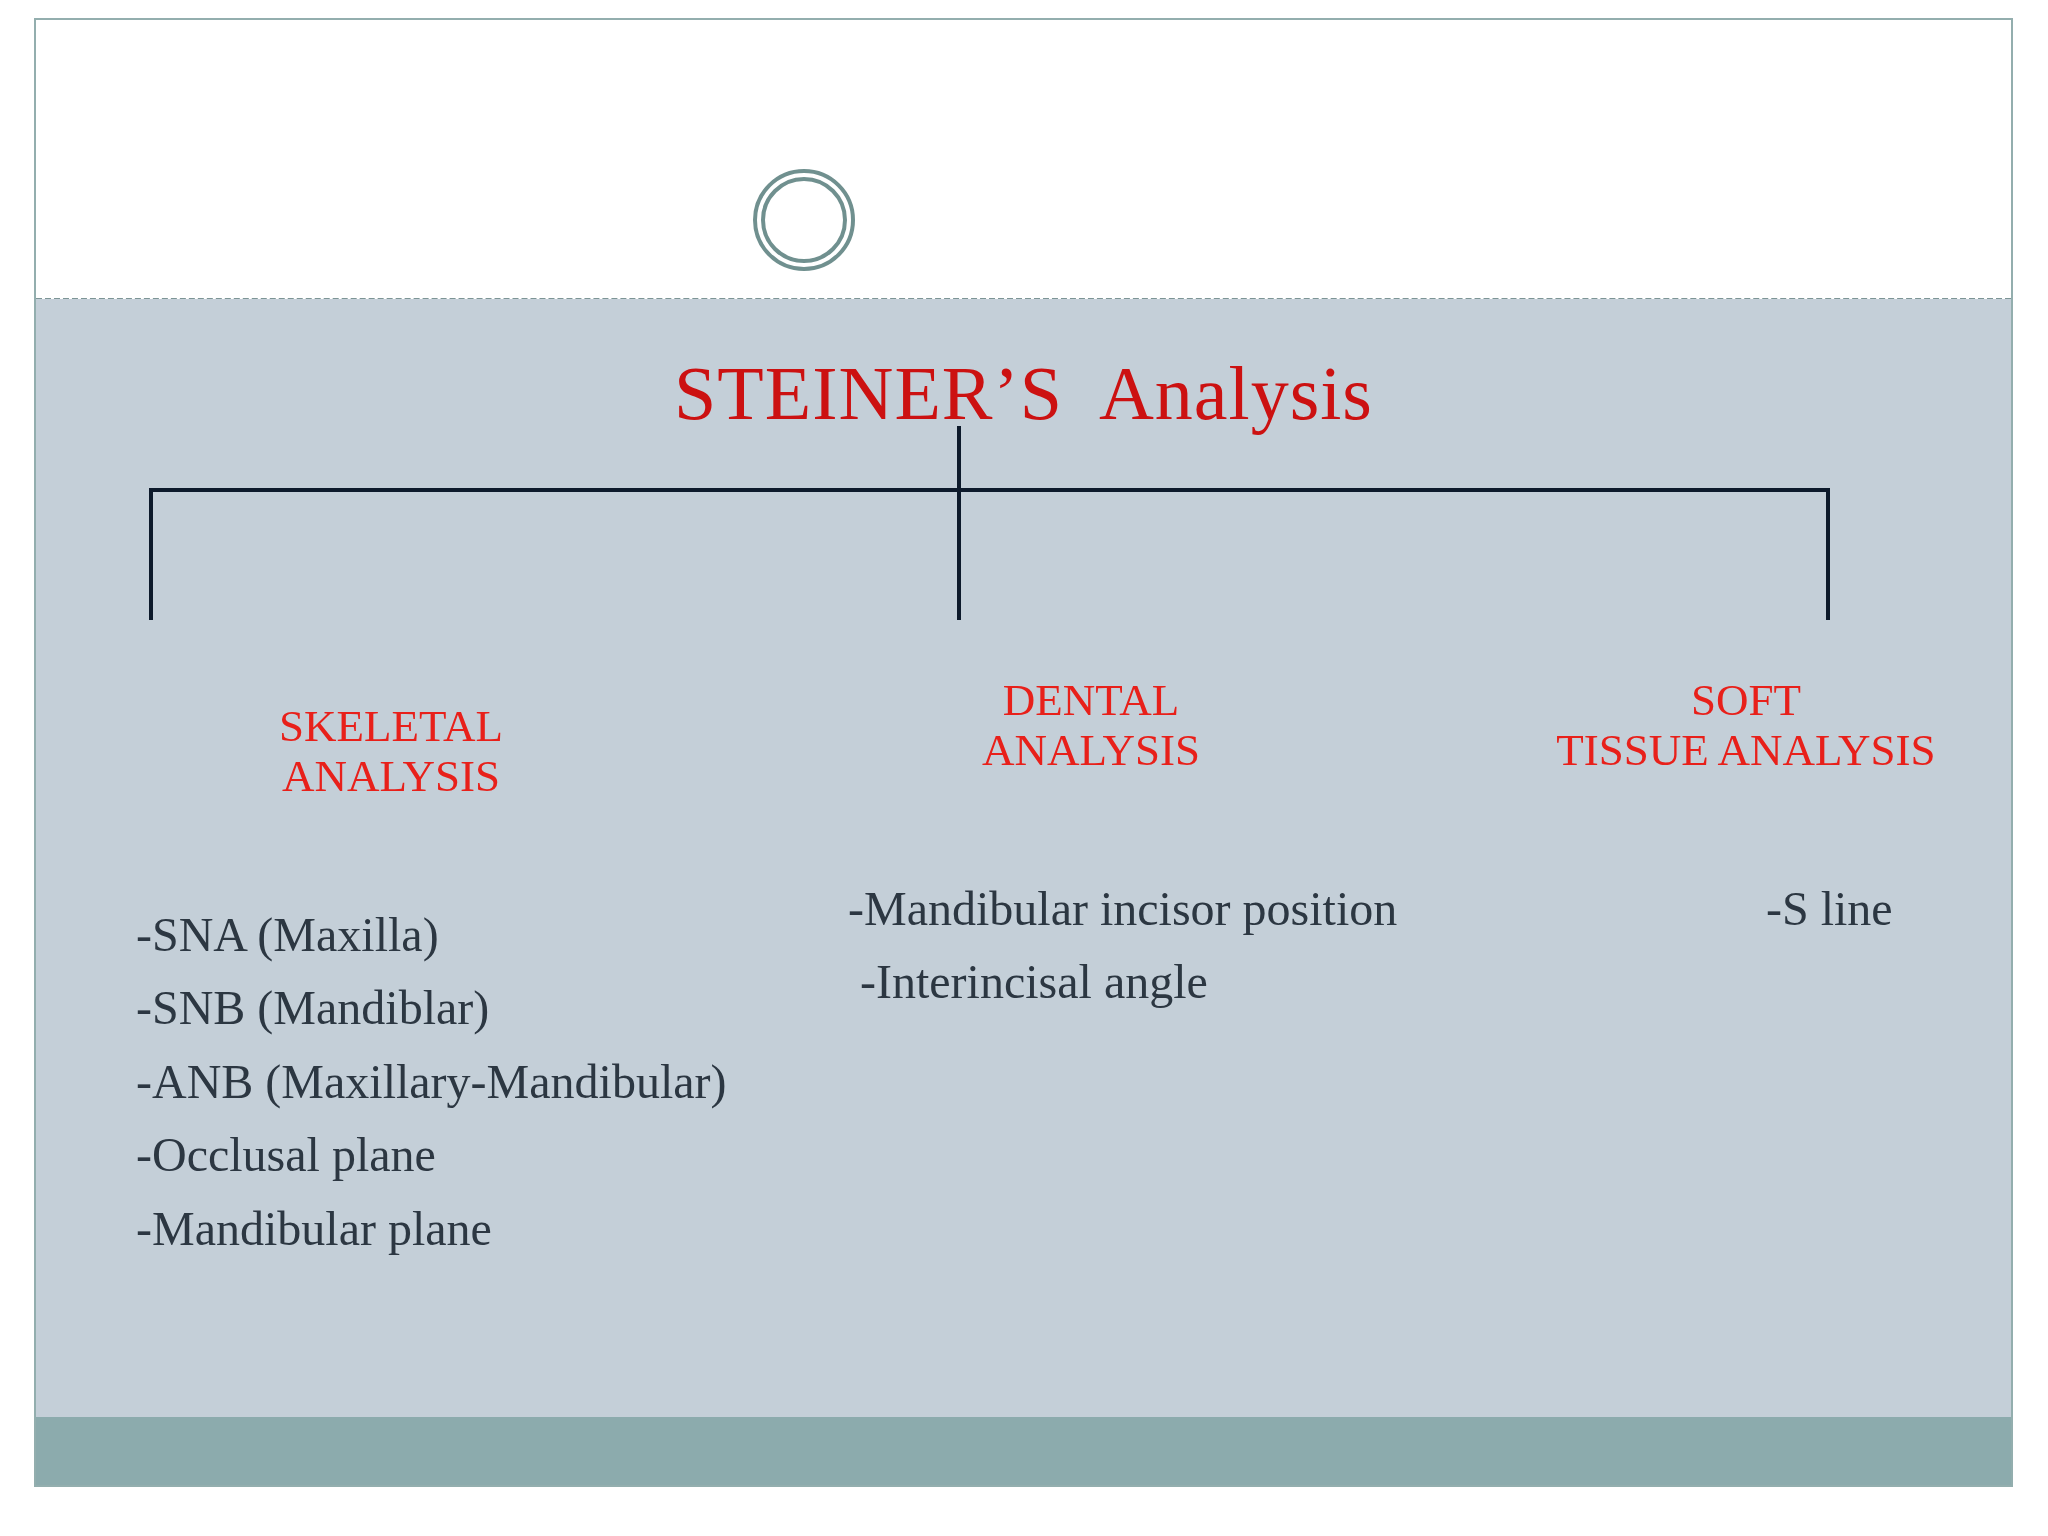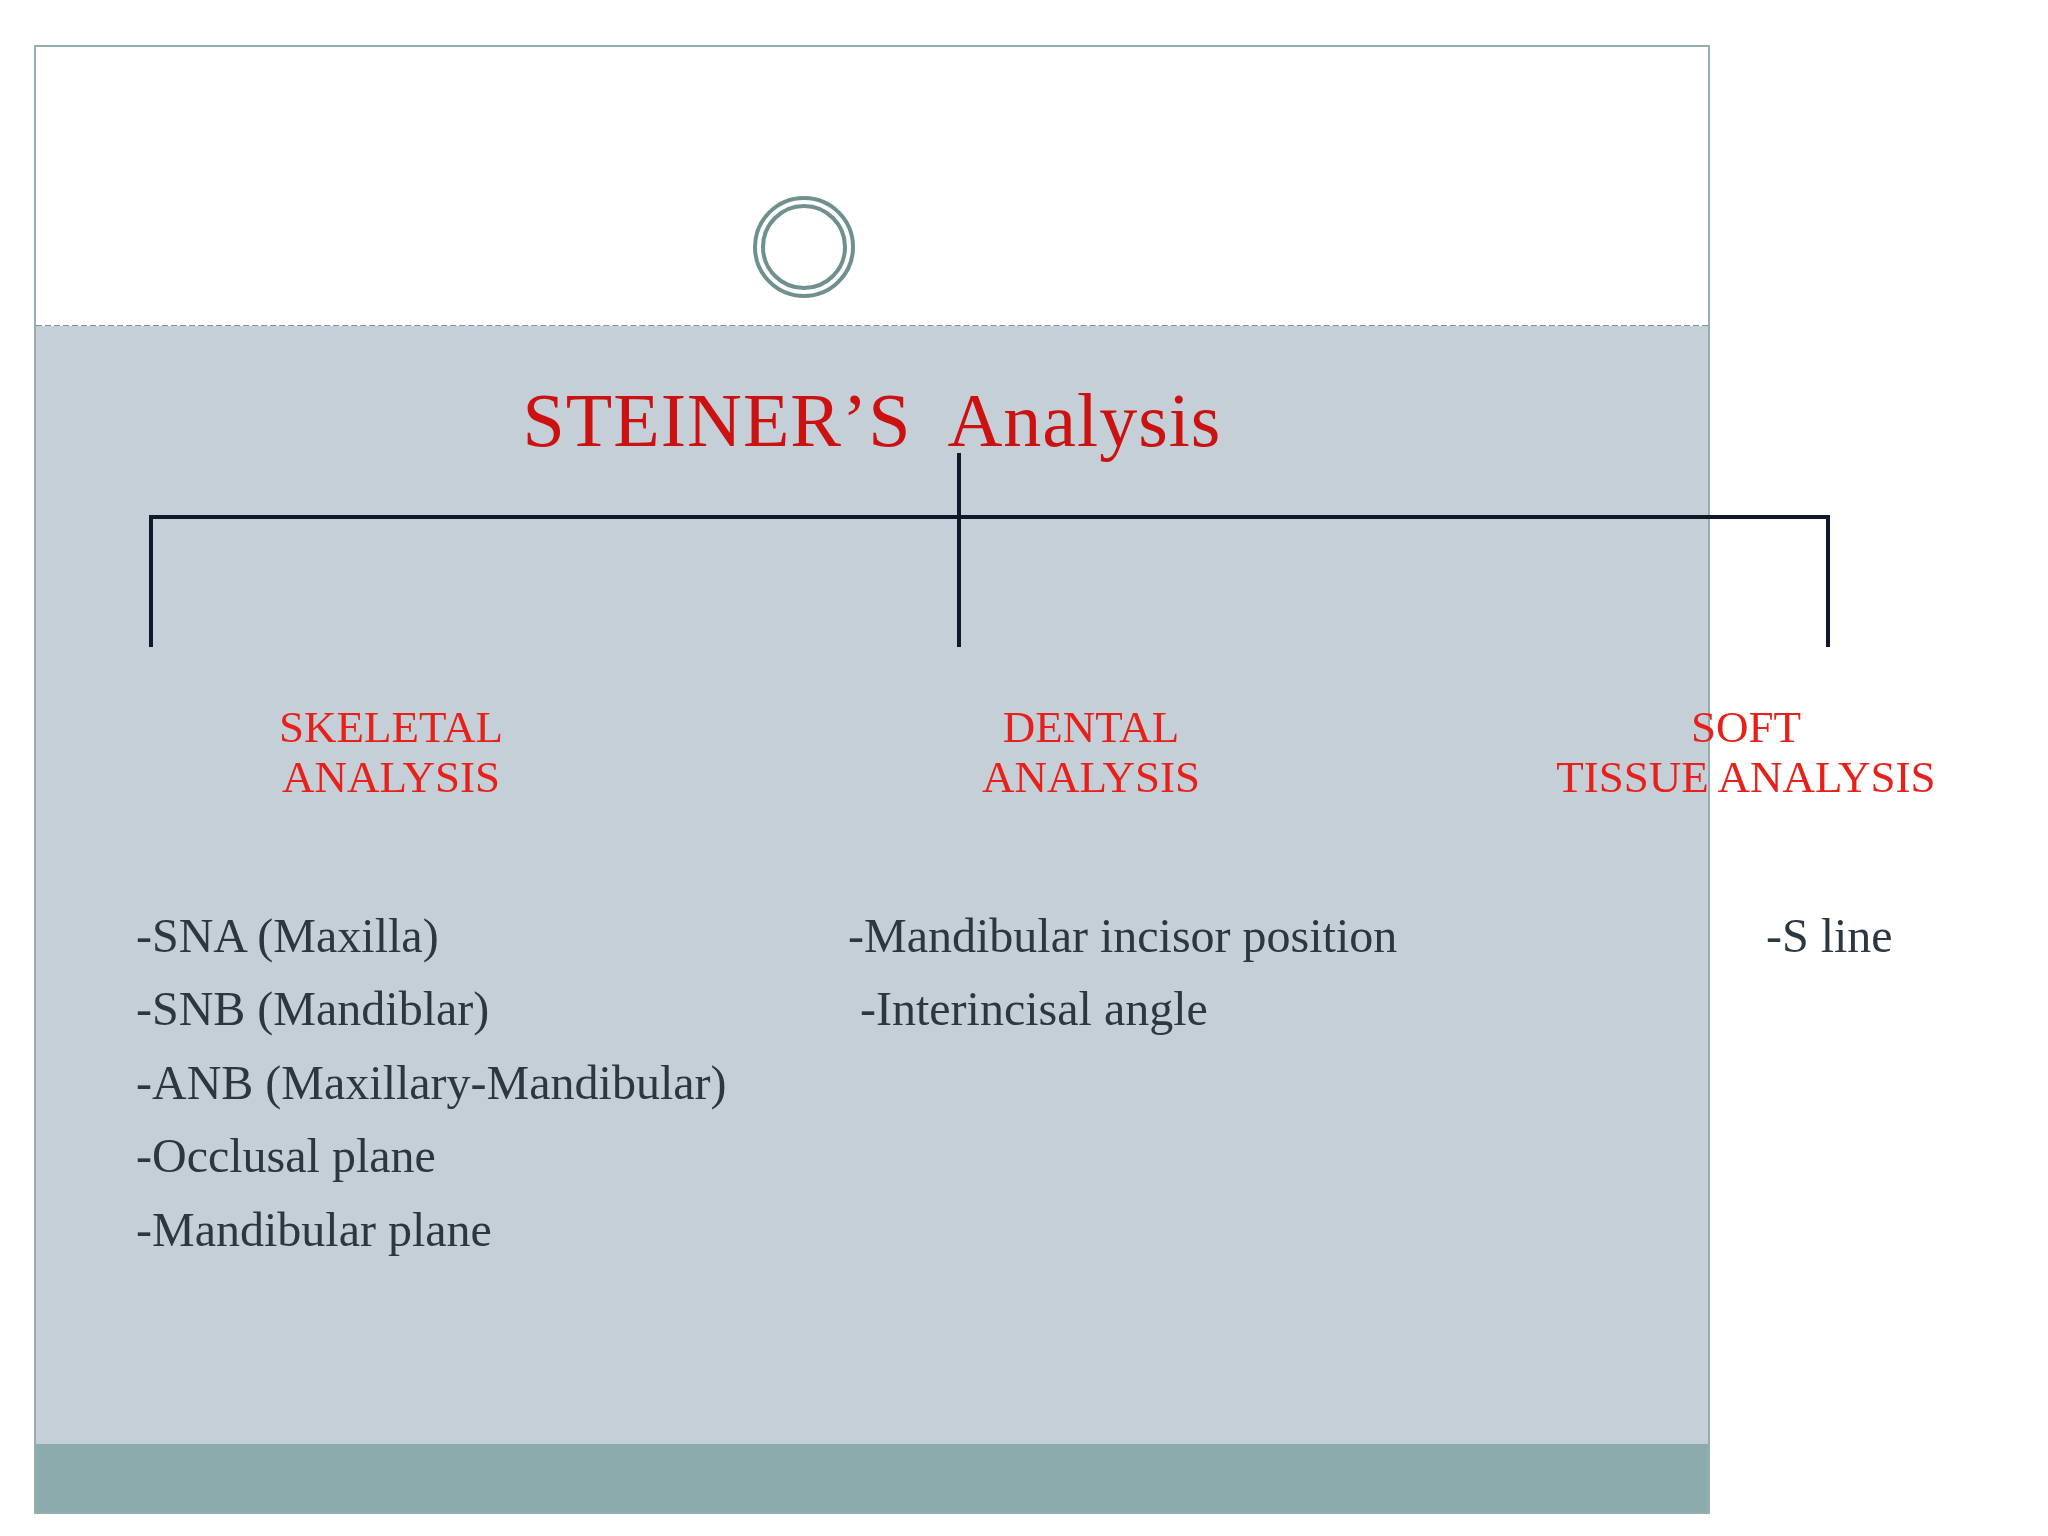--- a/index.html
+++ b/index.html
@@ -12,22 +12,22 @@
     width: 2048px;
     height: 1536px;
     font-family: "Liberation Serif", "DejaVu Serif", serif;
     overflow: hidden;
   }
 
   
   .slide {
     position: absolute;
     left: 34px;
-    top: 45px;
-    width: 1676px;
+    top: 18px;
+    width: 1979px;
     height: 1469px;
     background: #5eead4;
     border: 2px solid #93aeae;
     box-sizing: border-box;
   }
 
   
   .header-zone {
     position: absolute;
     left: 0;
@@ -150,21 +150,21 @@
     position: absolute;
     left: 0;
     top: 655px;
     width: 100%;
     height: 700px;
   }
   .column {
     position: absolute;
     top: 0;
   }
-  .col-skeletal   { left: 30px;   width: 640px; }
+  .col-skeletal   { left: 30px;   width: 640px; margin-top: 26px; }
   .col-dental     { left: 690px;  width: 700px; }
   .col-soft       { left: 1440px; width: 540px; }
 
   .col-heading {
     color: #e8201a;
     font-size: 45px;
     line-height: 1.12;
     margin: 0;
     white-space: pre-line;
   }

